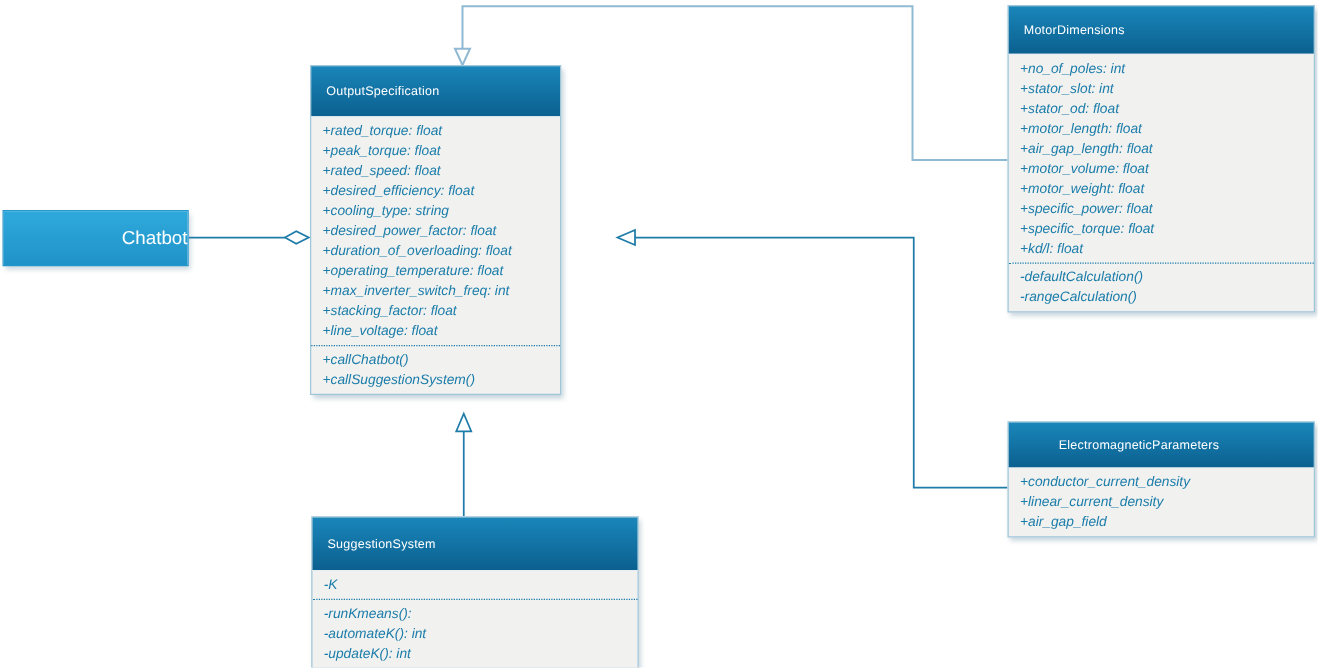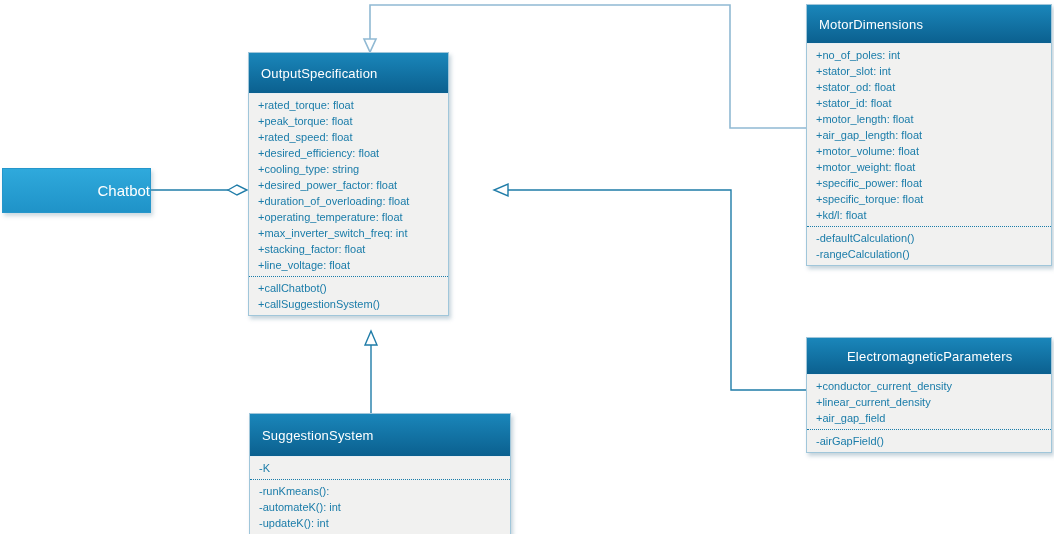--- a/index.html
+++ b/index.html
@@ -42,29 +42,30 @@
     position:absolute;
     z-index:2;
     background:var(--body-fill);
     border:1px solid var(--box-border);
     box-shadow:2px 3px 4px rgba(110,145,165,0.40);
     box-sizing:border-box;
   }
   .uml-title{
     background:linear-gradient(180deg, var(--header-top) 0%, var(--header-bottom) 100%);
     color:var(--header-text);
-    font-size:13px;
+    font-size:10px;
     display:flex;
     align-items:center;
     padding-left:12px;
     border-bottom:1px solid #e8eef2;
     letter-spacing:0.2px;
   }
   .uml-section{
     padding:3px 9px 3px 0;
+    font-style:italic;
   }
   .uml-row{
     color:var(--member-text);
     font-size:11px;
     line-height:16px;
     padding-left:9px;
     white-space:nowrap;
   }
   .uml-methods{
     border-top:1px dotted var(--member-text);
@@ -133,21 +134,20 @@
       <div class="uml-row">+callSuggestionSystem()</div>
     </div>
   </div>
 
   <div class="uml-class" style="left:806px; top:4px; width:246px;">
     <div class="uml-title" style="height:38px;">MotorDimensions</div>
     <div class="uml-section uml-attrs">
       <div class="uml-row">+no_of_poles: int</div>
       <div class="uml-row">+stator_slot: int</div>
       <div class="uml-row">+stator_od: float</div>
-      <div class="uml-row">+stator_id: float</div>
       <div class="uml-row">+motor_length: float</div>
       <div class="uml-row">+air_gap_length: float</div>
       <div class="uml-row">+motor_volume: float</div>
       <div class="uml-row">+motor_weight: float</div>
       <div class="uml-row">+specific_power: float</div>
       <div class="uml-row">+specific_torque: float</div>
       <div class="uml-row">+kd/l: float</div>
     </div>
     <div class="uml-section uml-methods">
       <div class="uml-row">-defaultCalculation()</div>
@@ -155,23 +155,20 @@
     </div>
   </div>
 
   <div class="uml-class" style="left:806px; top:337px; width:246px;">
     <div class="uml-title" style="height:36px;padding-left:40px;">ElectromagneticParameters</div>
     <div class="uml-section uml-attrs">
       <div class="uml-row">+conductor_current_density</div>
       <div class="uml-row">+linear_current_density</div>
       <div class="uml-row">+air_gap_field</div>
     </div>
-    <div class="uml-section uml-methods">
-      <div class="uml-row">-airGapField()</div>
-    </div>
   </div>
 
   <div class="uml-class" style="left:249px; top:413px; width:262px;">
     <div class="uml-title" style="height:42px;">SuggestionSystem</div>
     <div class="uml-section uml-attrs">
       <div class="uml-row">-K</div>
     </div>
     <div class="uml-section uml-methods">
       <div class="uml-row">-runKmeans():</div>
       <div class="uml-row">-automateK(): int</div>

